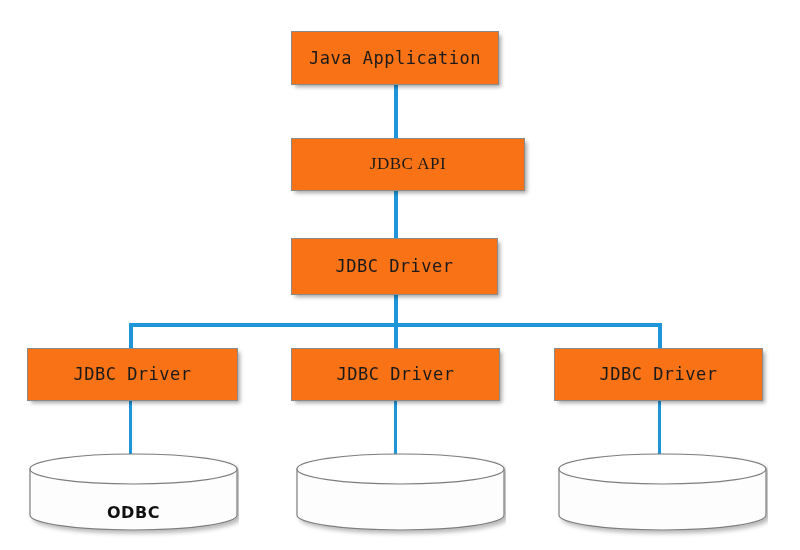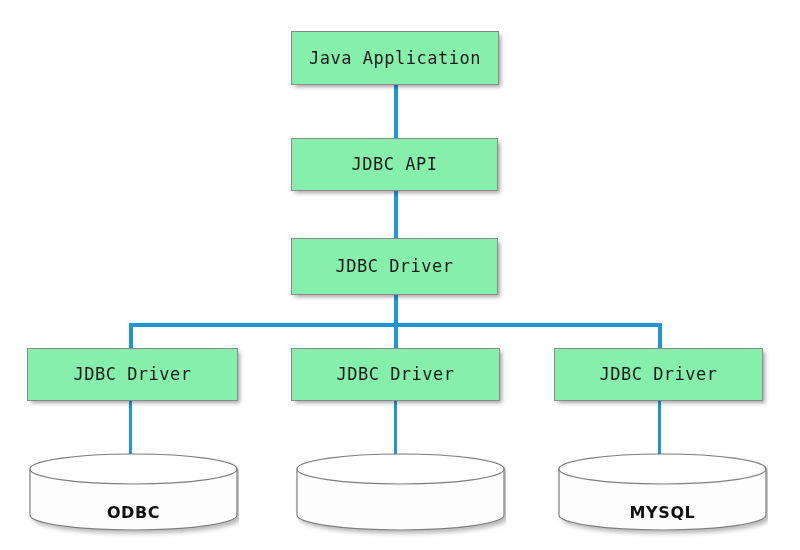--- a/index.html
+++ b/index.html
@@ -24,21 +24,21 @@
     position: absolute;
     background: #1e95d8;
     z-index: 1;
   }
   .conn.v { width: 4px; }
   .conn.h { height: 4px; }
 
   
   .box {
     position: absolute;
-    background: #86efac;
+    background: #f97316;
     border: 1px solid #8a8a8a;
     box-shadow: 3px 3px 4px -1px rgba(0,0,0,0.35);
     display: flex;
     align-items: center;
     justify-content: center;
     text-align: center;
     font-family: "DejaVu Sans Mono", "Liberation Mono", monospace;
     font-size: 17px;
     color: #1a1a1a;
     letter-spacing: 0.5px;
@@ -92,21 +92,21 @@
   <div class="conn v" style="left:658px; top:323px; height:32px;"></div>
 
   <div class="conn v" style="left:129px; top:355px; height:107px; width:3px;"></div>
   <div class="conn v" style="left:394px; top:355px; height:107px; width:3px;"></div>
   <div class="conn v" style="left:658px; top:355px; height:107px; width:3px;"></div>
 
   <div class="box" style="left:291px; top:31px; width:208px; height:54px;">
     <span>Java Application</span>
   </div>
 
-  <div class="box" style="left:291px; top:138px; width:207px; height:53px;">
+  <div class="box" style="left:291px; top:138px; width:234px; height:53px;font-family:Liberation Serif, serif;">
     <span>JDBC API</span>
   </div>
 
   <div class="box" style="left:291px; top:238px; width:207px; height:57px; flex-direction:column;">
     <span>JDBC Driver</span>
   </div>
 
   <div class="box" style="left:27px; top:348px; width:211px; height:53px;">
     <span>JDBC Driver</span>
   </div>
@@ -153,16 +153,15 @@
       <defs>
         <filter id="sh3" x="-20%" y="-20%" width="150%" height="160%">
           <feDropShadow dx="3" dy="3" stdDeviation="2" flood-color="#000000" flood-opacity="0.28"></feDropShadow>
         </filter>
       </defs>
       <g filter="url(#sh3)">
         <path d="M2,16 L2,62 A103.5,15 0 0 0 209,62 L209,16 Z" fill="#fdfdfd" stroke="#7d7d7d" stroke-width="1.2"></path>
         <ellipse cx="105.5" cy="16" rx="103.5" ry="15" fill="#ffffff" stroke="#7d7d7d" stroke-width="1.2"></ellipse>
       </g>
     </svg>
-    <div class="cyl-label" style="top:50px;">MYSQL</div>
   </div>
 
 </div>
 
 </body></html>

